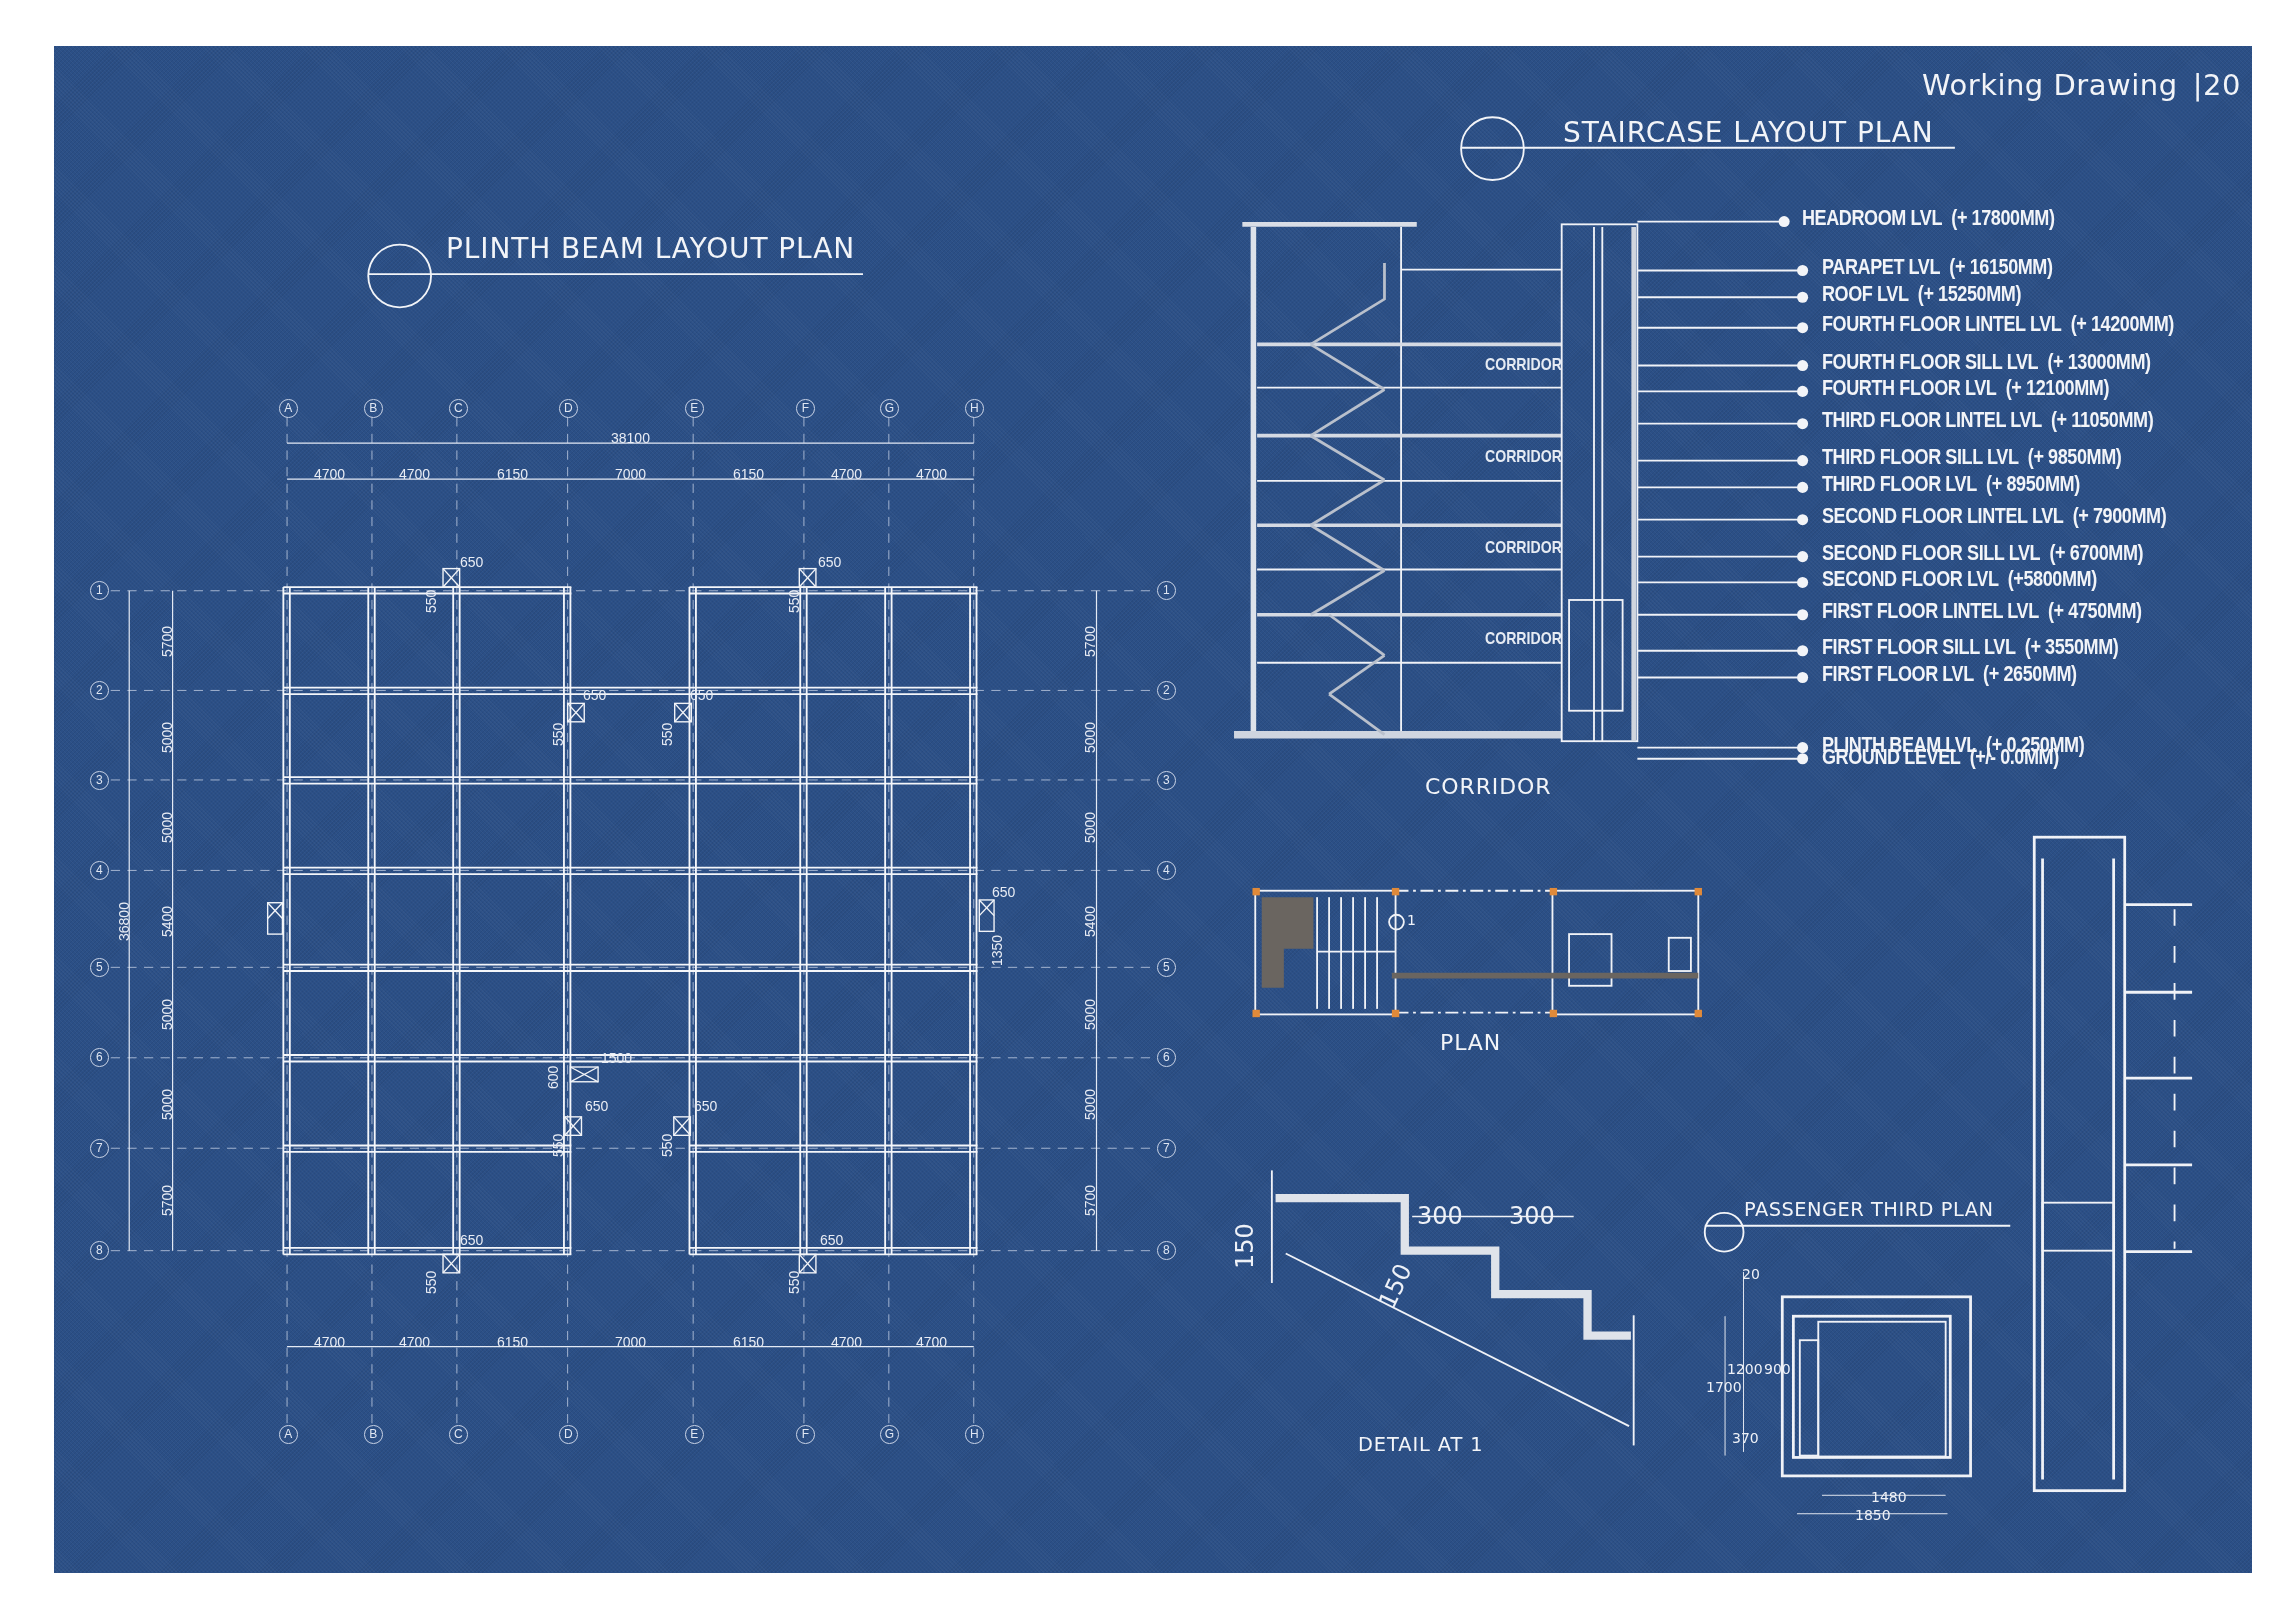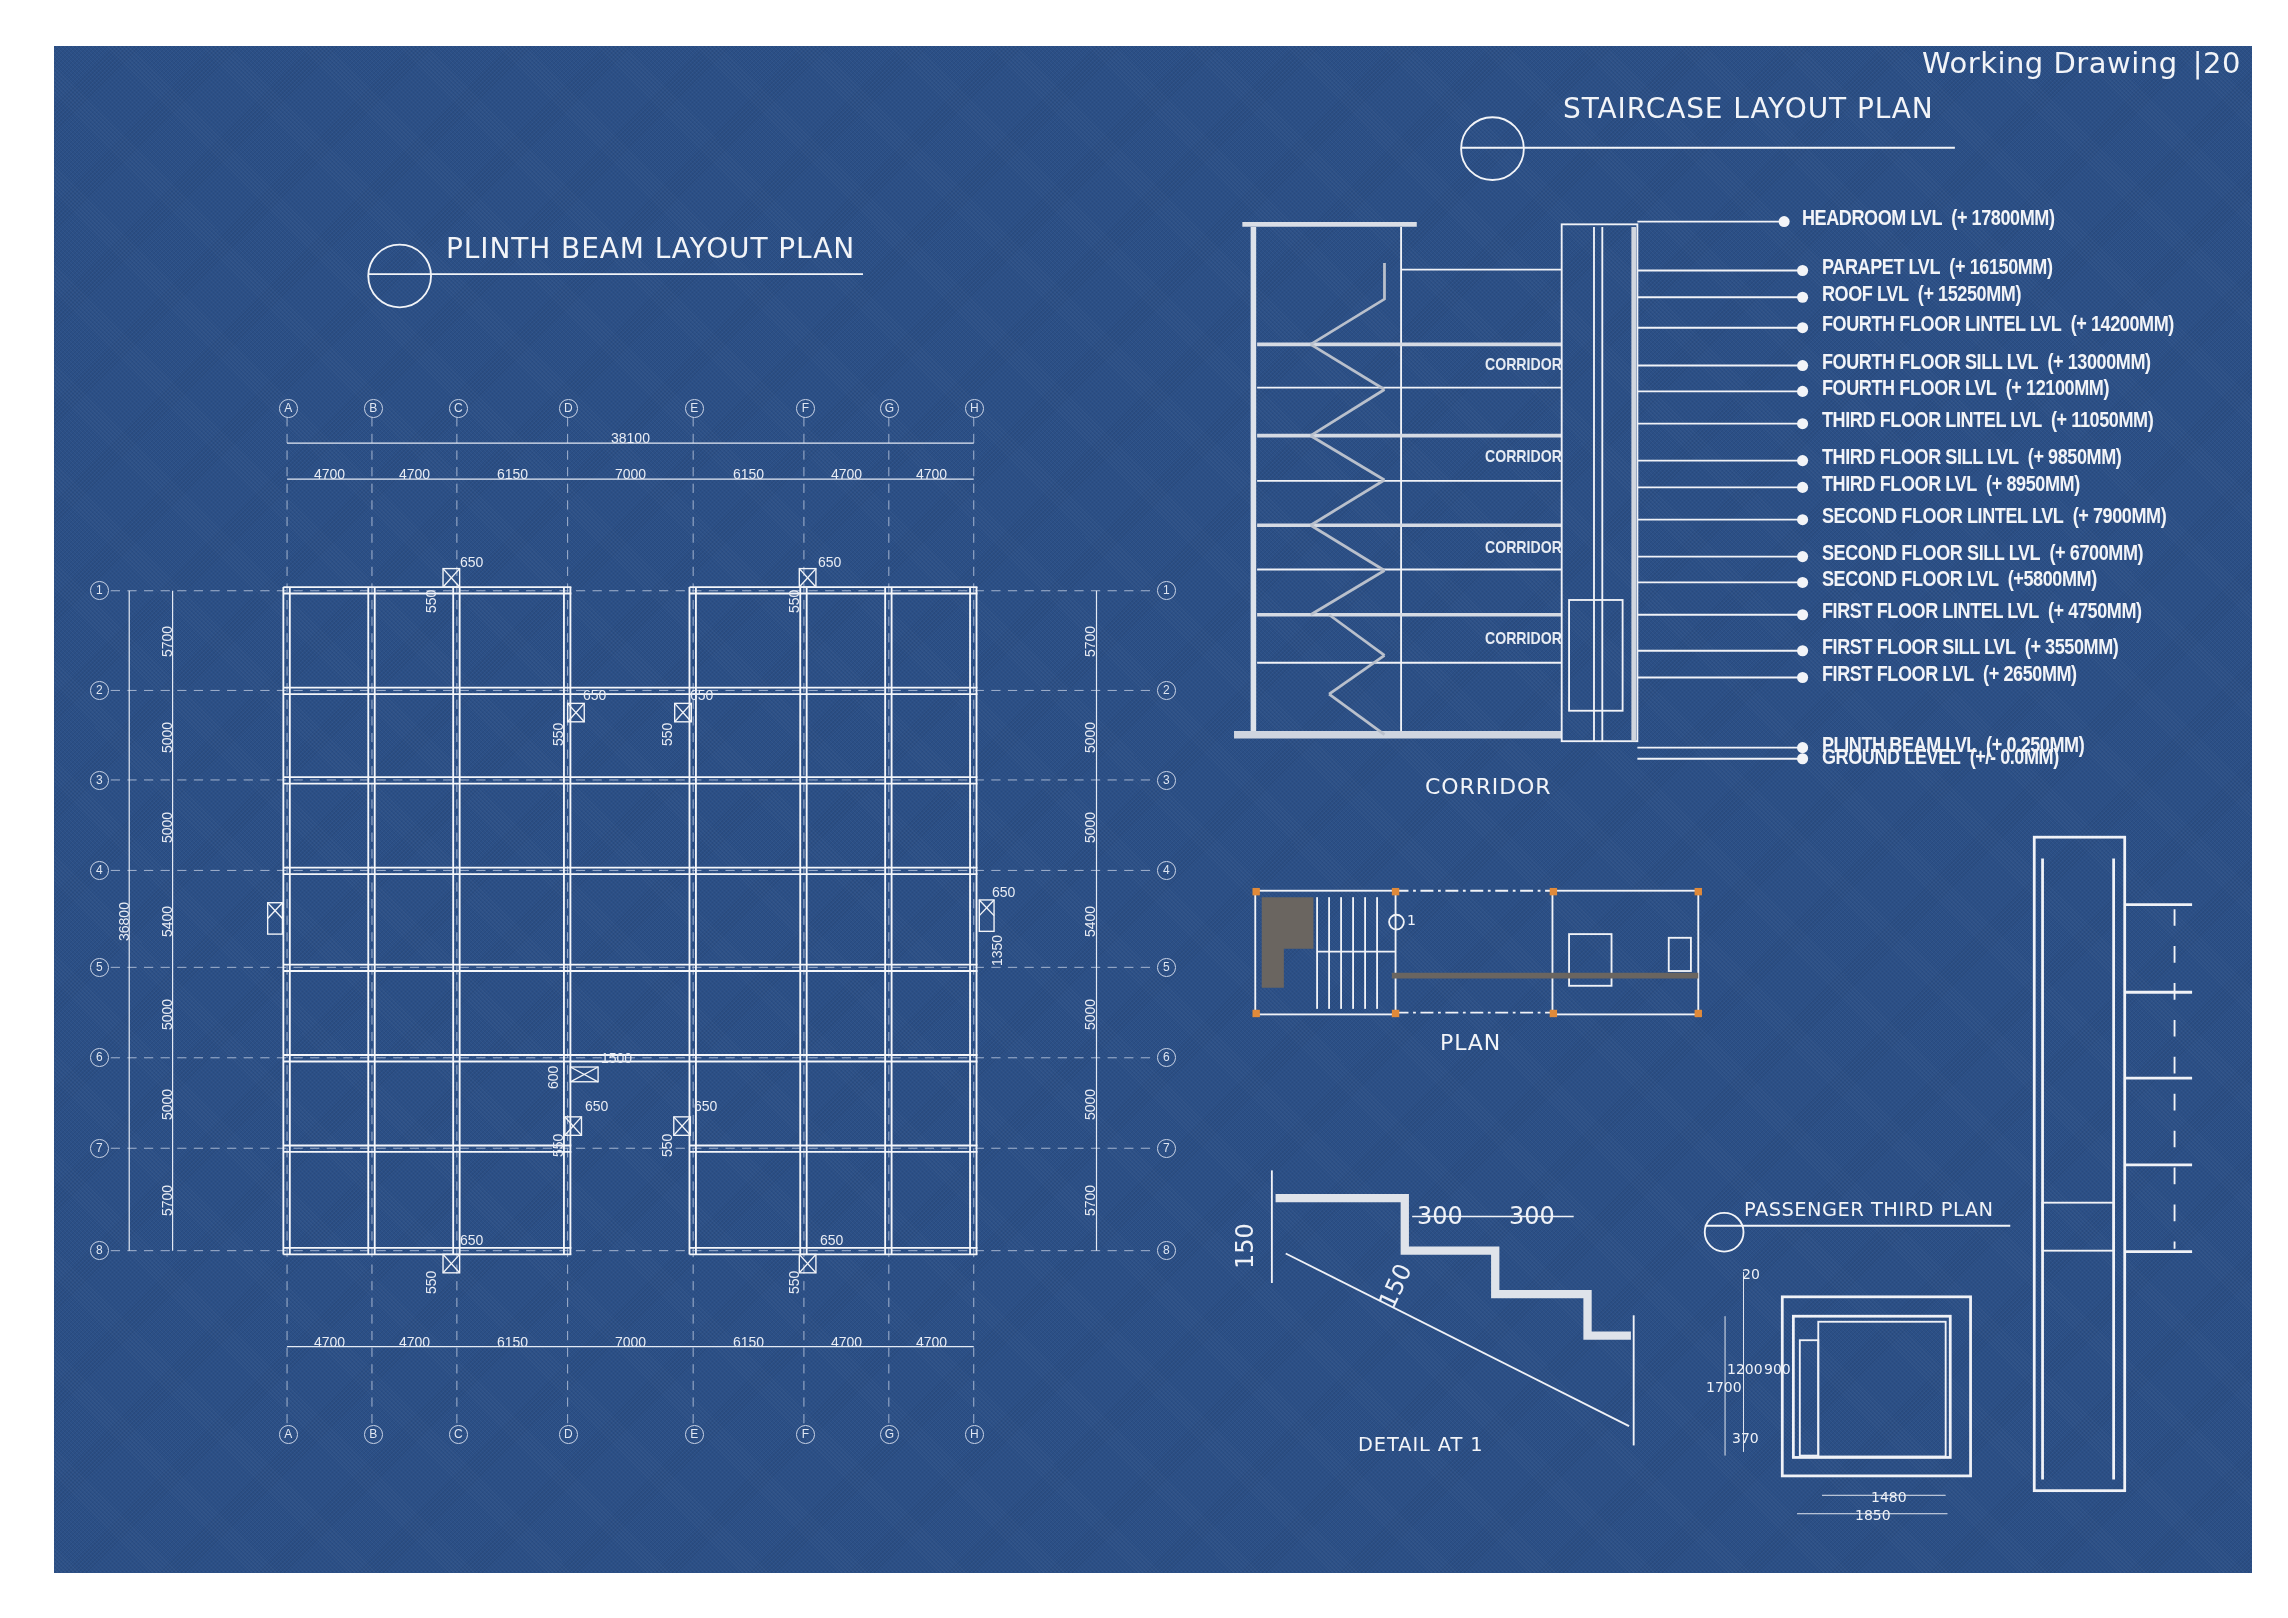--- a/index.html
+++ b/index.html
@@ -1,21 +1,21 @@
 <!DOCTYPE html>
 <html style="font-size:14.8px"><head>
 <meta charset="utf-8">
 <style>
   html,body{margin:0;padding:0;background:#ffffff;}
   body{width:2289px;height:1619px;position:relative;overflow:hidden;font-family:"DejaVu Sans",sans-serif;}
   #sheet{position:absolute;left:54px;top:46px;width:2198px;height:1527px;background:#2b4f86;
     background-image:repeating-linear-gradient(45deg,rgba(255,255,255,0.035) 0 0.9px,transparent 0.9px 2.8px),repeating-linear-gradient(-45deg,rgba(0,0,0,0.06) 0 0.9px,transparent 0.9px 2.8px);}
   svg{position:absolute;left:0;top:0;}
   .t{position:absolute;color:#f2f4f8;white-space:nowrap;}
-  .hdr{font-family:"DejaVu Sans",sans-serif;font-size:29px;letter-spacing:0.5px;}
+  .hdr{font-family:"DejaVu Sans",sans-serif;font-size:29px;letter-spacing:0.5px;margin-top:22px;}
   .title{font-size:28px;letter-spacing:0.9px;}
   .cap{font-size:22px;letter-spacing:0.9px;}
   .lvl{font-family:"Liberation Sans",sans-serif;font-weight:bold;font-size:22px;transform:scaleX(0.82);transform-origin:left center;letter-spacing:-0.5px;}
   .dim{font-family:"Liberation Sans",sans-serif;font-size:14px;color:#e8ecf4;}
   .dimv{font-family:"Liberation Sans",sans-serif;font-size:14px;color:#e8ecf4;transform:rotate(-90deg);transform-origin:left top;}
   .grid{font-family:"Liberation Sans",sans-serif;font-size:12px;color:#dfe6f2;width:16.6px;height:16.6px;border:0.9px solid #c9d3e6;border-radius:50%;text-align:center;line-height:16.6px;}
   .corr{font-family:"Liberation Sans",sans-serif;font-weight:bold;font-size:15.7px;color:#e6ebf3;transform:scaleX(0.9);transform-origin:left center;}
   .sm{font-family:"DejaVu Sans",sans-serif;font-size:14px;color:#eef1f7;}
   .big{font-family:"DejaVu Sans",sans-serif;font-size:24px;color:#eef1f7;}
 </style>
@@ -283,21 +283,21 @@
       <line x1="2303" y1="1075" x2="2375" y2="1075"></line>
     <line x1="2303" y1="1168" x2="2375" y2="1168"></line>
       <line x1="2303" y1="1262" x2="2375" y2="1262"></line>
     <line x1="2303" y1="1356" x2="2375" y2="1356"></line>
     <line x1="2356" y1="985" x2="2356" y2="1353" stroke-dasharray="18 22" stroke-width="2"></line>
     <rect x="2213" y="1303" width="77" height="52" stroke-width="2"></rect>
   </g>
 </svg>
 
 <div class="t title" style="left:446px;top:232px;">PLINTH BEAM LAYOUT PLAN</div>
-<div class="t title" style="left:1563px;top:92px;">STAIRCASE LAYOUT PLAN</div>
+<div class="t title" style="left:1563px;top:116px;">STAIRCASE LAYOUT PLAN</div>
 
 <div>
   <div class="t grid" style="left:279px;top:399px;">A</div>
   <div class="t grid" style="left:364px;top:399px;">B</div>
   <div class="t grid" style="left:449px;top:399px;">C</div>
   <div class="t grid" style="left:559px;top:399px;">D</div>
   <div class="t grid" style="left:685px;top:399px;">E</div>
   <div class="t grid" style="left:796px;top:399px;">F</div>
   <div class="t grid" style="left:880px;top:399px;">G</div>
   <div class="t grid" style="left:965px;top:399px;">H</div>

